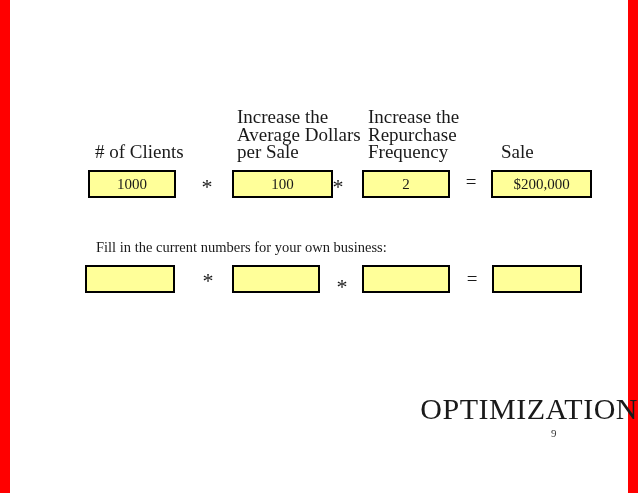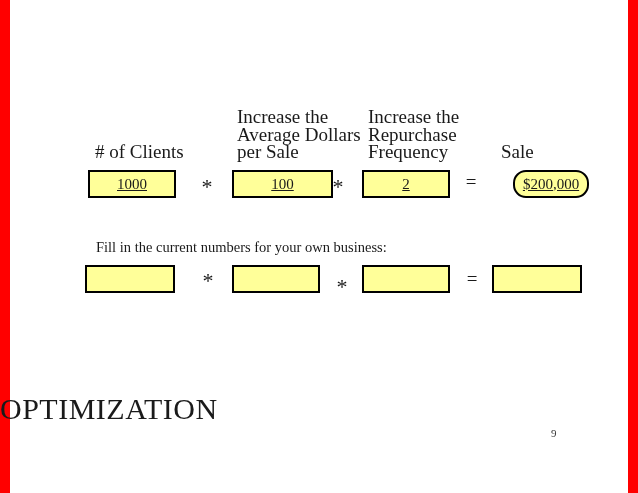--- a/index.html
+++ b/index.html
@@ -43,25 +43,25 @@
     box-sizing: border-box;
     height: 28px;
     background: var(--box-fill, #ffff99);
     border: 2px solid var(--box-border, #000000);
     display: flex;
     align-items: center;
     justify-content: center;
     font-size: 15px;
   }
   
-  .r1      { top: 170px; text-decoration: underline; }
+  .r1      { top: 170px; }
   .r1.b1   { left: 88px;  width: 88px; }
   .r1.b2   { left: 232px; width: 101px; }
   .r1.b3   { left: 362px; width: 88px; }
-  .r1.b4   { left: 513px; width: 76px; border-radius: 13px; }
+  .r1.b4   { left: 491px; width: 101px; }
   
   .r2      { top: 265px; }
   .r2.b1   { left: 85px;  width: 90px; }
   .r2.b2   { left: 232px; width: 88px; }
   .r2.b3   { left: 362px; width: 88px; }
   .r2.b4   { left: 492px; width: 90px; }
 
   .op {
     position: absolute;
     width: 20px;
@@ -86,21 +86,22 @@
     line-height: 18px;
     white-space: nowrap;
     text-align: right;
   }
 
   .title {
     position: absolute;
     left: 0;
     right: 0;
     top: 393px;
-    text-align: left;
+    padding-left: 17px;
+    text-align: right;
     font-size: 30px;
     line-height: 32px;
     letter-spacing: 0.5px;
   }
 
   .pagenum {
     position: absolute;
     left: 551px;
     top: 427px;
     font-size: 11px;

